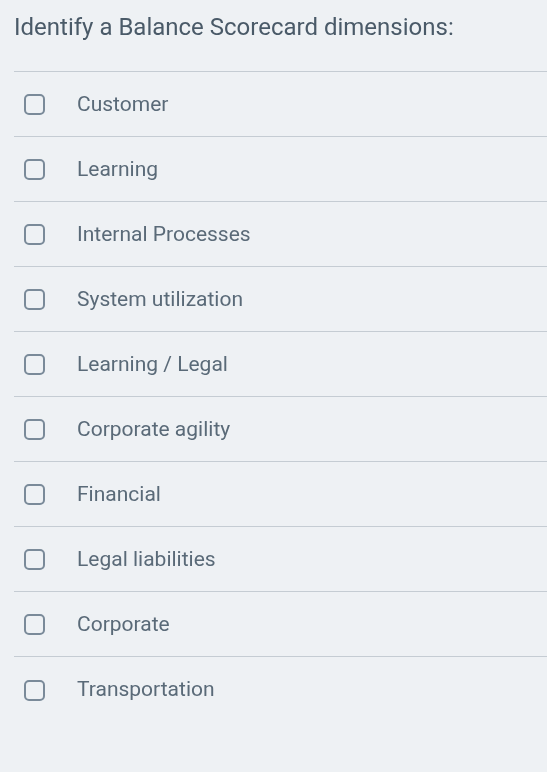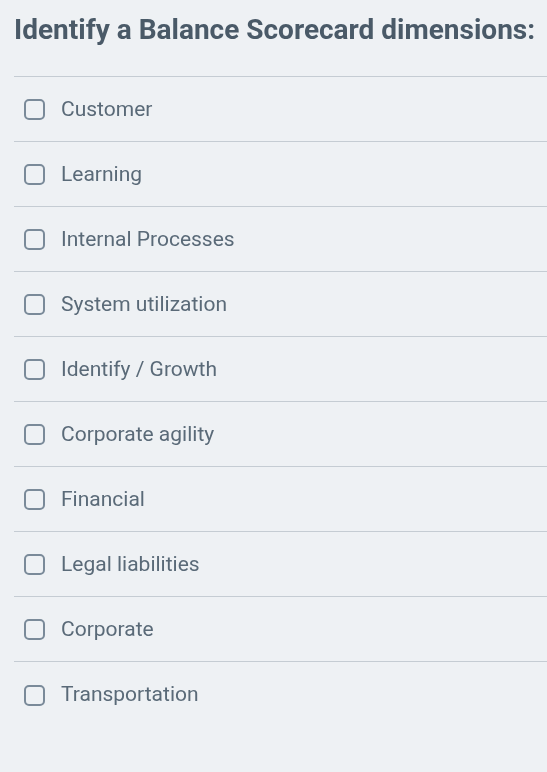--- a/index.html
+++ b/index.html
@@ -11,22 +11,22 @@
       font-family: -apple-system, BlinkMacSystemFont, "Segoe UI", Roboto, "Helvetica Neue", Arial, sans-serif;
       background: #eef1f4;
       width: 547px;
       height: 772px;
       overflow: hidden;
     }
     .container {
       padding: 12px 0 0 14px;
     }
     .question-title {
-      font-size: 28px;
-      font-weight: 700;
+      font-size: 24px;
+      font-weight: 400;
       color: #4a5a68;
       margin-bottom: 28px;
       padding-right: 10px;
       line-height: 1.3;
     }
     .options {
       border-top: 1px solid #c5ccd3;
     }
     .option-row {
       display: flex;
@@ -41,20 +41,21 @@
       border: 2px solid #7a8a99;
       border-radius: 5px;
       background: transparent;
       flex-shrink: 0;
       cursor: pointer;
     }
     .option-label {
       font-size: 21px;
       color: #5a6a78;
       font-weight: 400;
+      margin-left: 16px;
     }
   </style>
 </head>
 <body>
 
 <div class="container">
   <div class="question-title">Identify a Balance Scorecard dimensions:</div>
   <div class="options">
     <div class="option-row">
       <div class="checkbox"></div>
@@ -67,21 +68,21 @@
     <div class="option-row">
       <div class="checkbox"></div>
       <div class="option-label">Internal Processes</div>
     </div>
     <div class="option-row">
       <div class="checkbox"></div>
       <div class="option-label">System utilization</div>
     </div>
     <div class="option-row">
       <div class="checkbox"></div>
-      <div class="option-label">Identify / Growth</div>
+      <div class="option-label">Learning / Legal</div>
     </div>
     <div class="option-row">
       <div class="checkbox"></div>
       <div class="option-label">Corporate agility</div>
     </div>
     <div class="option-row">
       <div class="checkbox"></div>
       <div class="option-label">Financial</div>
     </div>
     <div class="option-row">

